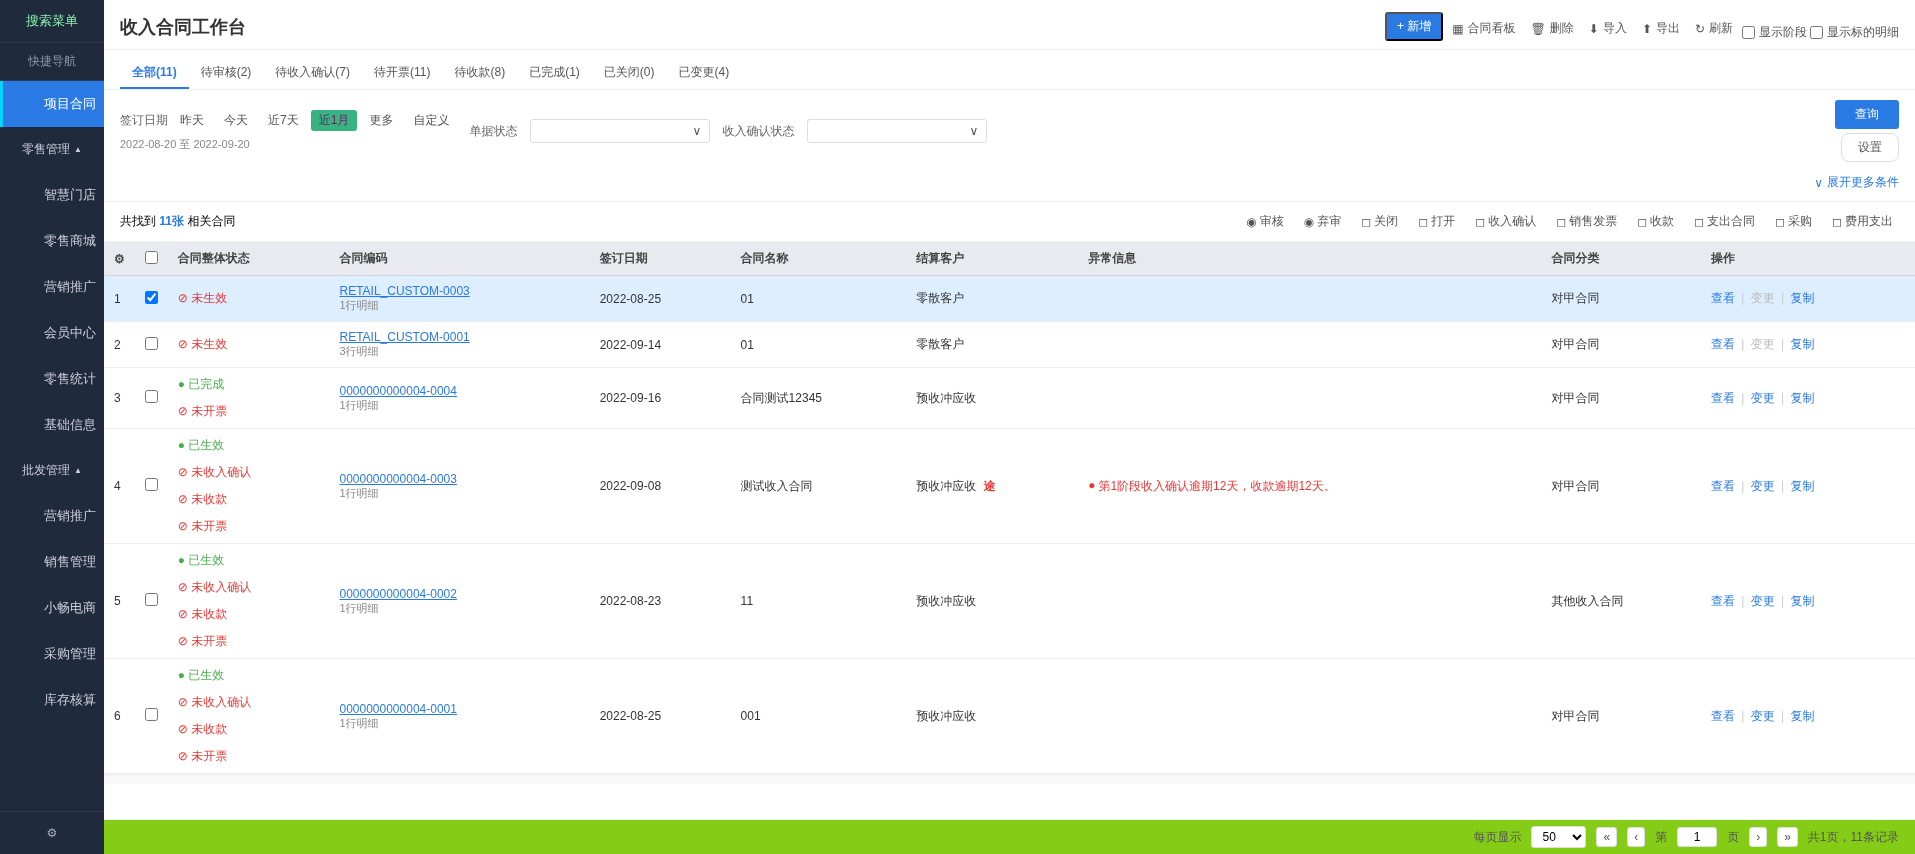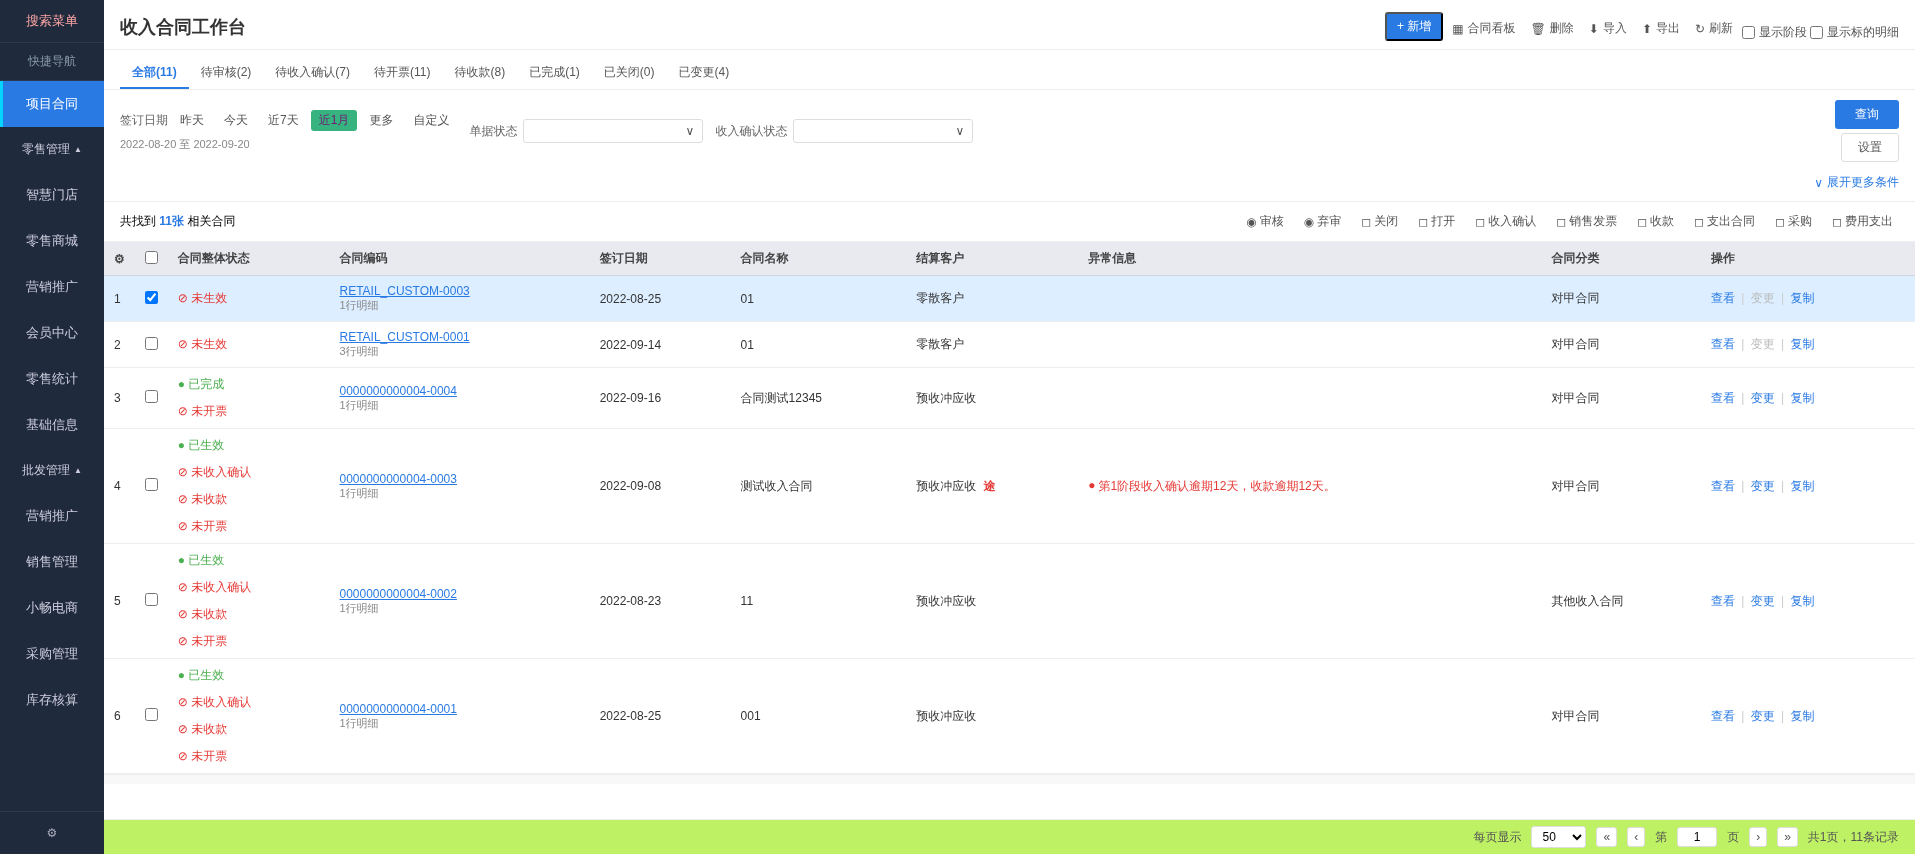--- a/index.html
+++ b/index.html
@@ -1,22 +1,22 @@
 <!DOCTYPE html>
 <html><head>
   <meta charset="utf-8">
   <style>
     * { box-sizing: border-box; margin: 0; padding: 0; font-family: 'Microsoft YaHei', Arial, sans-serif; font-size: 12px; }
     body { background: #f0f2f5; display: flex; height: 854px; overflow: hidden; }
     
     
     .sidebar { width: 104px; background: #1f2a3c; display: flex; flex-direction: column; height: 100%; flex-shrink: 0; }
-    .sidebar-search { padding: 12px 8px; color: #fca5a5; font-size: 13px; text-align: center; border-bottom: 1px solid #2d3a4e; cursor: pointer; }
+    .sidebar-search { padding: 12px 8px; color: #86efac; font-size: 13px; text-align: center; border-bottom: 1px solid #2d3a4e; cursor: pointer; }
     .sidebar-nav { padding: 10px 8px; color: #8899aa; font-size: 12px; text-align: center; border-bottom: 1px solid #2d3a4e; cursor: pointer; }
-    .sidebar-item { padding: 14px 20px; color: #ccd; font-size: 13px; text-align: center; cursor: pointer; position: relative; }
+    .sidebar-item { padding: 14px 8px; color: #ccd; font-size: 13px; text-align: right; cursor: pointer; position: relative; }
     .sidebar-item.active { background: #2a7ae4; color: #fff; }
     .sidebar-item.active::before { content: ''; position: absolute; left: 0; top: 0; bottom: 0; width: 3px; background: #00d4ff; }
     .sidebar-item-with-arrow { display: flex; align-items: center; justify-content: center; gap: 4px; }
     .arrow-icon { font-size: 8px; }
     .sidebar-bottom { margin-top: auto; padding: 14px 8px; color: #aab; text-align: center; cursor: pointer; border-top: 1px solid #2d3a4e; }
 
     
     .main { flex: 1; display: flex; flex-direction: column; overflow: hidden; }
     
     
@@ -38,30 +38,30 @@
     .header-btn-primary { background: #2a7ae4; color: #fff; border-radius: 3px; padding: 4px 10px; }
     .checkbox-label { display: flex; align-items: center; gap: 4px; color: #555; cursor: pointer; }
     
     
     .filter-tabs { display: flex; gap: 0; padding: 8px 16px 0 16px; border-bottom: 1px solid #eee; }
     .filter-tab { padding: 6px 12px; cursor: pointer; color: #555; border-bottom: 2px solid transparent; font-size: 12px; }
     .filter-tab.active { color: #2a7ae4; border-bottom: 2px solid #2a7ae4; font-weight: bold; }
     
     
     .search-bar { padding: 10px 16px; display: flex; align-items: center; gap: 12px; border-bottom: 1px solid #eee; flex-wrap: wrap; }
-    .search-group { display: flex; align-items: center; gap: 6px; }
+    .search-group { display: flex; align-items: center; gap: 13px; }
     .search-label { color: #666; white-space: nowrap; }
     .date-btns { display: flex; gap: 4px; align-items: center; }
     .date-btn { padding: 2px 8px; cursor: pointer; color: #555; border-radius: 3px; }
     .date-btn.active { background: #36b37e; color: #701a75; border-radius: 3px; }
     .date-range { color: #888; font-size: 11px; margin-top: 2px; }
     .search-select { border: 1px solid #ddd; border-radius: 3px; padding: 4px 8px; min-width: 120px; display: flex; align-items: center; justify-content: space-between; cursor: pointer; color: #555; }
     .expand-btn { color: #2a7ae4; cursor: pointer; display: flex; align-items: center; gap: 4px; margin-left: auto; }
     .query-btn { background: #2a7ae4; color: #fff; border: none; border-radius: 3px; padding: 6px 20px; cursor: pointer; font-size: 12px; }
-    .set-btn { background: #fff; color: #555; border: 1px solid #ddd; border-radius: 3px; padding: 5px 16px; cursor: pointer; font-size: 12px; }
+    .set-btn { background: #fff; color: #555; border: 1px solid #ddd; border-radius: 8px; padding: 5px 16px; cursor: pointer; font-size: 12px; }
     
     
     .table-toolbar { padding: 8px 16px; display: flex; align-items: center; justify-content: space-between; border-bottom: 1px solid #eee; }
     .action-btns { display: flex; gap: 8px; align-items: center; }
     .action-btn { color: #555; cursor: pointer; display: flex; align-items: center; gap: 3px; padding: 3px 6px; border-radius: 3px; }
     
     
     .table-wrap { flex: 1; overflow: auto; }
     table { width: 100%; border-collapse: collapse; min-width: 1200px; }
     thead th { background: #e8eaf0; padding: 8px 10px; text-align: left; color: #444; font-weight: bold; border-bottom: 1px solid #d0d5e0; white-space: nowrap; position: sticky; top: 0; z-index: 1; }
@@ -74,21 +74,21 @@
     .link { color: #2a7ae4; text-decoration: underline; cursor: pointer; }
     .sub-text { color: #888; font-size: 11px; }
     .op-btn { color: #2a7ae4; cursor: pointer; }
     .op-sep { color: #ccc; margin: 0 3px; }
     .op-disabled { color: #bbb; }
     .warn-text { color: #e53935; font-size: 11px; display: flex; align-items: flex-start; gap: 3px; }
     .warn-circle { color: #e53935; font-weight: bold; }
     .tag-urgent { color: #e53935; font-weight: bold; margin-left: 4px; }
     
     
-    .table-footer { padding: 6px 16px; display: flex; align-items: center; justify-content: flex-end; gap: 10px; border-top: 1px solid #eee; background: #bef264; color: #555; }
+    .table-footer { padding: 6px 16px; display: flex; align-items: center; justify-content: flex-end; gap: 10px; border-top: 1px solid #eee; background: #84cc16; color: #555; }
     .page-select { border: 1px solid #ddd; border-radius: 3px; padding: 2px 6px; background: #fff; }
     .page-num-input { border: 1px solid #ddd; border-radius: 3px; padding: 2px 6px; width: 40px; text-align: center; }
     .page-btn { cursor: pointer; color: #555; padding: 2px 6px; border: 1px solid #ddd; border-radius: 3px; background: #fff; }
     .summary-row td { background: #fffde7; font-weight: bold; }
     
     .flex-col { display: flex; flex-direction: column; gap: 10px; }
     .flex-row { display: flex; align-items: center; gap: 4px; }
     
     .search-section { display: flex; flex-direction: column; gap: 4px; }
   </style>

